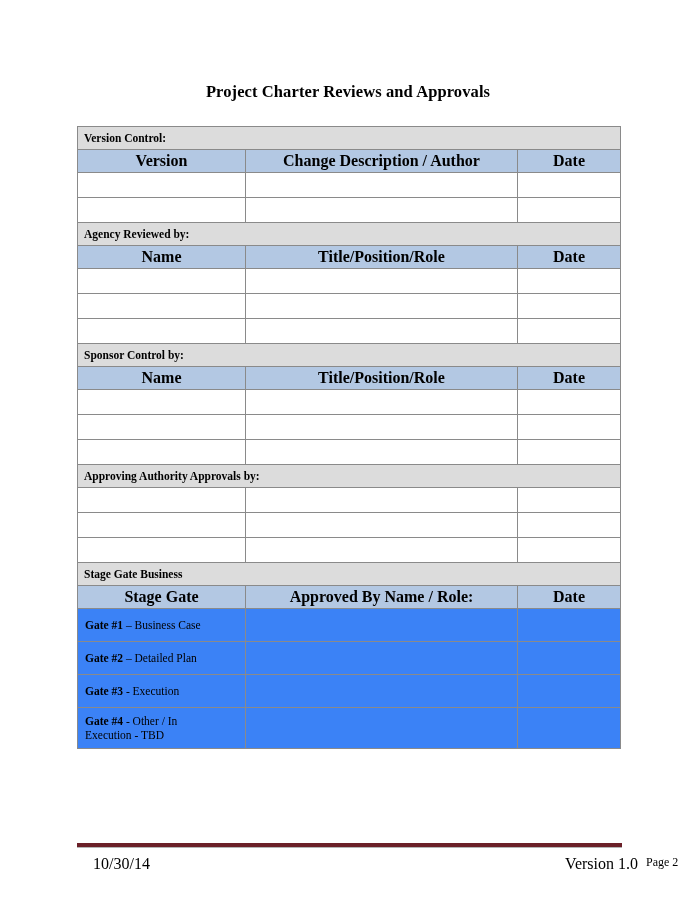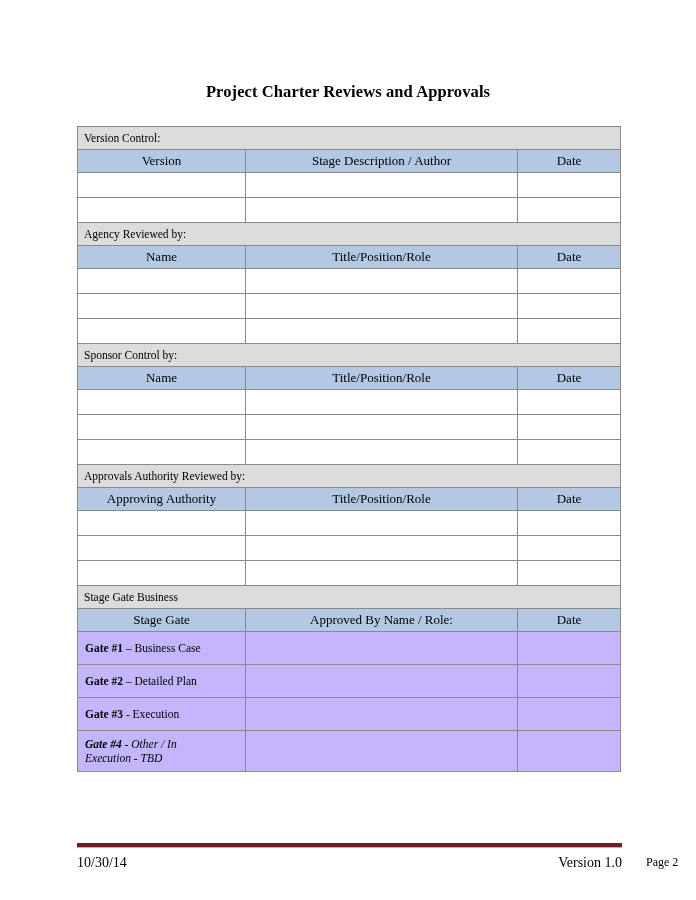--- a/index.html
+++ b/index.html
@@ -50,77 +50,76 @@
     vertical-align: middle;
     line-height: 1.22;
   }
 
   col.c1 { width: 168px; }
   col.c2 { width: 272px; }
   col.c3 { width: 103px; }
 
   tr.section-row td {
     background: #dcdcdc;
-    font-weight: normal;
+    font-weight: bold;
     font-size: 11.5px;
     height: 22px;
     padding-left: 6px;
   }
 
   tr.header-row td {
     background: #b3c8e3;
-    font-weight: normal;
+    font-weight: bold;
     text-align: center;
     height: 22px;
-    font-size: 13px;
+    font-size: 16px;
   }
 
   tr.blank-row td {
     background: #ffffff;
     height: 24px;
   }
 
   tr.gate-row td {
-    background: #c4b5fd;
+    background: #3b82f6;
     height: 32px;
     margin-left: 20px;
   }
 
   tr.gate-row td.gate-label {
     text-align: left;
     font-size: 11.5px;
     padding-left: 7px;
   }
 
   tr.gate-row.tall td {
     height: 40px;
-    font-style: italic;
   }
 
   .gate-num {
     font-weight: bold;
   }
 
   .footer-rule {
     position: absolute;
     left: 77px;
     top: 843px;
     width: 545px;
     height: 4px;
     background: #6b2028;
     border-bottom: 1px solid #b5b5b5;
   }
 
   .footer {
     position: absolute;
-    left: 77px;
+    left: 93px;
     top: 855px;
     width: 545px;
     height: 20px;
-    font-size: 14px;
+    font-size: 16px;
   }
 
   .footer-date {
     position: absolute;
     left: 0;
     top: 0;
   }
 
   .footer-version {
     position: absolute;
@@ -149,21 +148,21 @@
       <col class="c2">
       <col class="c3">
     </colgroup>
     <tbody>
 
       <tr class="section-row">
         <td colspan="3">Version Control:</td>
       </tr>
       <tr class="header-row">
         <td>Version</td>
-        <td>Stage Description / Author</td>
+        <td>Change Description / Author</td>
         <td>Date</td>
       </tr>
       <tr class="blank-row">
         <td></td>
         <td></td>
         <td></td>
       </tr>
       <tr class="blank-row">
         <td></td>
         <td></td>
@@ -212,26 +211,21 @@
         <td></td>
         <td></td>
       </tr>
       <tr class="blank-row">
         <td></td>
         <td></td>
         <td></td>
       </tr>
 
       <tr class="section-row">
-        <td colspan="3">Approvals Authority  Reviewed by:</td>
-      </tr>
-      <tr class="header-row">
-        <td>Approving Authority</td>
-        <td>Title/Position/Role</td>
-        <td>Date</td>
+        <td colspan="3">Approving Authority  Approvals by:</td>
       </tr>
       <tr class="blank-row">
         <td></td>
         <td></td>
         <td></td>
       </tr>
       <tr class="blank-row">
         <td></td>
         <td></td>
         <td></td>

